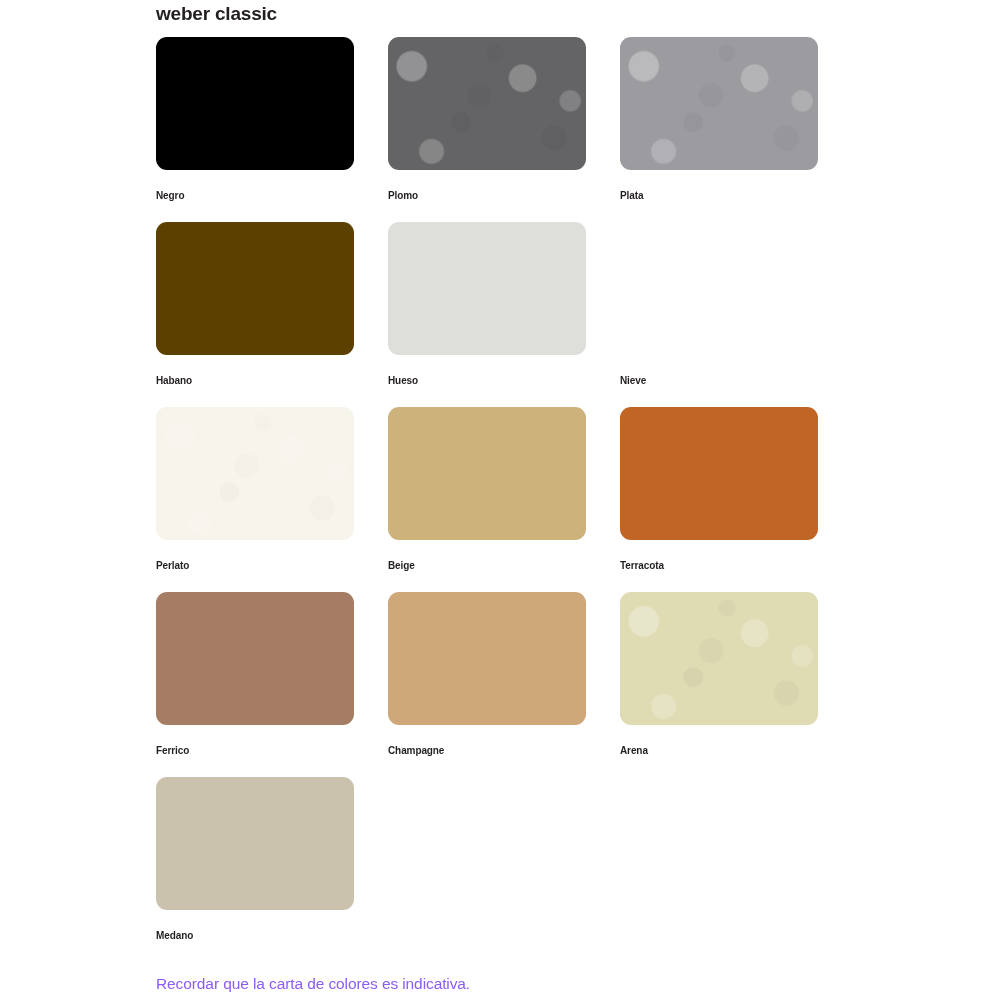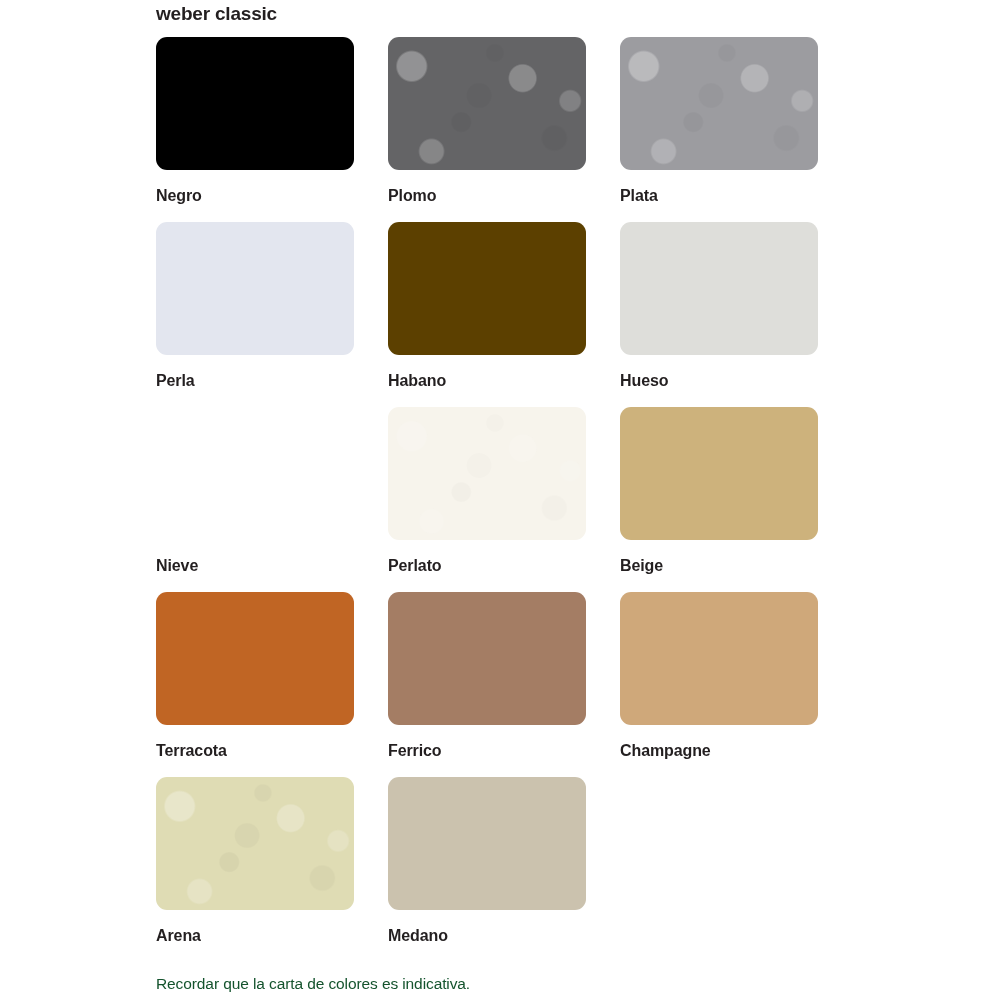--- a/index.html
+++ b/index.html
@@ -65,33 +65,33 @@
       radial-gradient(circle at 68% 31%, rgba(255,255,255,0.45) 0 8%, rgba(0,0,0,0) 9%),
       radial-gradient(circle at 84% 76%, rgba(0,0,0,0.06) 0 6%, rgba(0,0,0,0) 7%),
       radial-gradient(circle at 54% 12%, rgba(0,0,0,0.05) 0 5%, rgba(0,0,0,0) 6%),
       radial-gradient(circle at 22% 86%, rgba(255,255,255,0.4) 0 6%, rgba(0,0,0,0) 7%),
       radial-gradient(circle at 92% 48%, rgba(255,255,255,0.35) 0 5%, rgba(0,0,0,0) 6%),
       radial-gradient(circle at 46% 44%, rgba(0,0,0,0.05) 0 9%, rgba(0,0,0,0) 10%);
   }
   .swatch-chip.faint::after { opacity: 0.3; }
   .swatch-label {
     margin-top: 17px;
-    font-size: 16px;
+    font-size: 10px;
     font-weight: bold;
     color: #231f20;
     letter-spacing: -0.1px;
     line-height: 18px;
   }
   .footnote {
     position: absolute;
     left: 156px;
     top: 975px;
     font-size: 15.5px;
     font-weight: normal;
-    color: #14532d;
+    color: #8b5cf6;
     letter-spacing: -0.1px;
   }
 </style>
 </head>
 <body>
 
 <div class="page">
 
   <div class="chart-title">weber classic</div>
 
@@ -100,24 +100,20 @@
         <div class="swatch-chip" style="background: rgb(0, 0, 0);"></div>
         <div class="swatch-label">Negro</div>
       </div>
       <div class="swatch-cell">
         <div class="swatch-chip textured" style="background: rgb(100, 100, 102);"></div>
         <div class="swatch-label">Plomo</div>
       </div>
       <div class="swatch-cell">
         <div class="swatch-chip textured" style="background: rgb(156, 156, 160);"></div>
         <div class="swatch-label">Plata</div>
-      </div>
-      <div class="swatch-cell">
-        <div class="swatch-chip" style="background: rgb(227, 230, 239);"></div>
-        <div class="swatch-label">Perla</div>
       </div>
       <div class="swatch-cell">
         <div class="swatch-chip" style="background: rgb(92, 64, 0);"></div>
         <div class="swatch-label">Habano</div>
       </div>
       <div class="swatch-cell">
         <div class="swatch-chip" style="background: rgb(222, 222, 218);"></div>
         <div class="swatch-label">Hueso</div>
       </div>
       <div class="swatch-cell">

